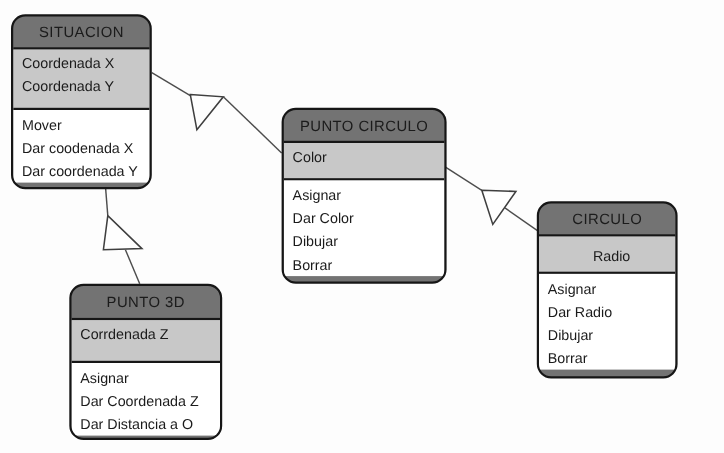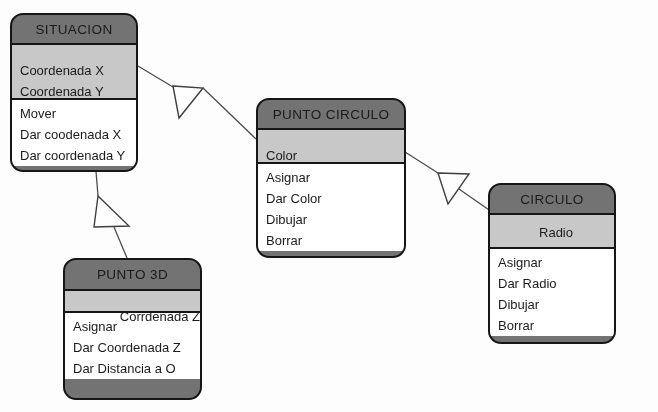--- a/index.html
+++ b/index.html
@@ -35,21 +35,21 @@
     color: #1b1b1b;
     letter-spacing: 0.4px;
     white-space: nowrap;
   }
   .section {
     box-sizing: border-box;
   }
   .section.attrs {
     background: #c8c8c8;
     border-bottom: 2px solid #161616;
-    padding-top: 15px;
+    padding-top: 2px;
   }
   .section.methods {
     background: #ffffff;
     padding-top: 3px;
   }
   .row {
     font-size: 13px;
     line-height: 21px;
     color: #1b1b1b;
     padding-left: 8px;
@@ -60,21 +60,21 @@
   #box-situacion .title       { height: 30px; }
   #box-situacion .attrs       { height: 55px; }
   #box-punto-pantalla { left: 256px; top: 98px;  width: 150px; height: 160px; }
   #box-punto-pantalla .title  { height: 30px; }
   #box-punto-pantalla .attrs  { height: 34px; }
   #box-circulo        { left: 488px; top: 183px; width: 128px; height: 161px; }
   #box-circulo .title         { height: 30px; }
   #box-circulo .attrs         { height: 34px; padding-top: 7px; text-align: center; }
   #box-punto-3d       { left: 63px;  top: 258px; width: 139px; height: 142px; }
   #box-punto-3d .title        { height: 31px; }
-  #box-punto-3d .attrs        { height: 22px; text-align: right; }
+  #box-punto-3d .attrs        { height: 39px; }
   line.rel  { stroke: #4d4d4d; stroke-width: 1.3; }
   polygon.arrowhead { fill: #fefefe; stroke: #3f3f3f; stroke-width: 1.4; }
 </style>
 </head>
 <body>
 
 <div class="canvas">
 
   <svg class="links" viewBox="0 0 658 412" xmlns="http://www.w3.org/2000/svg">
 

